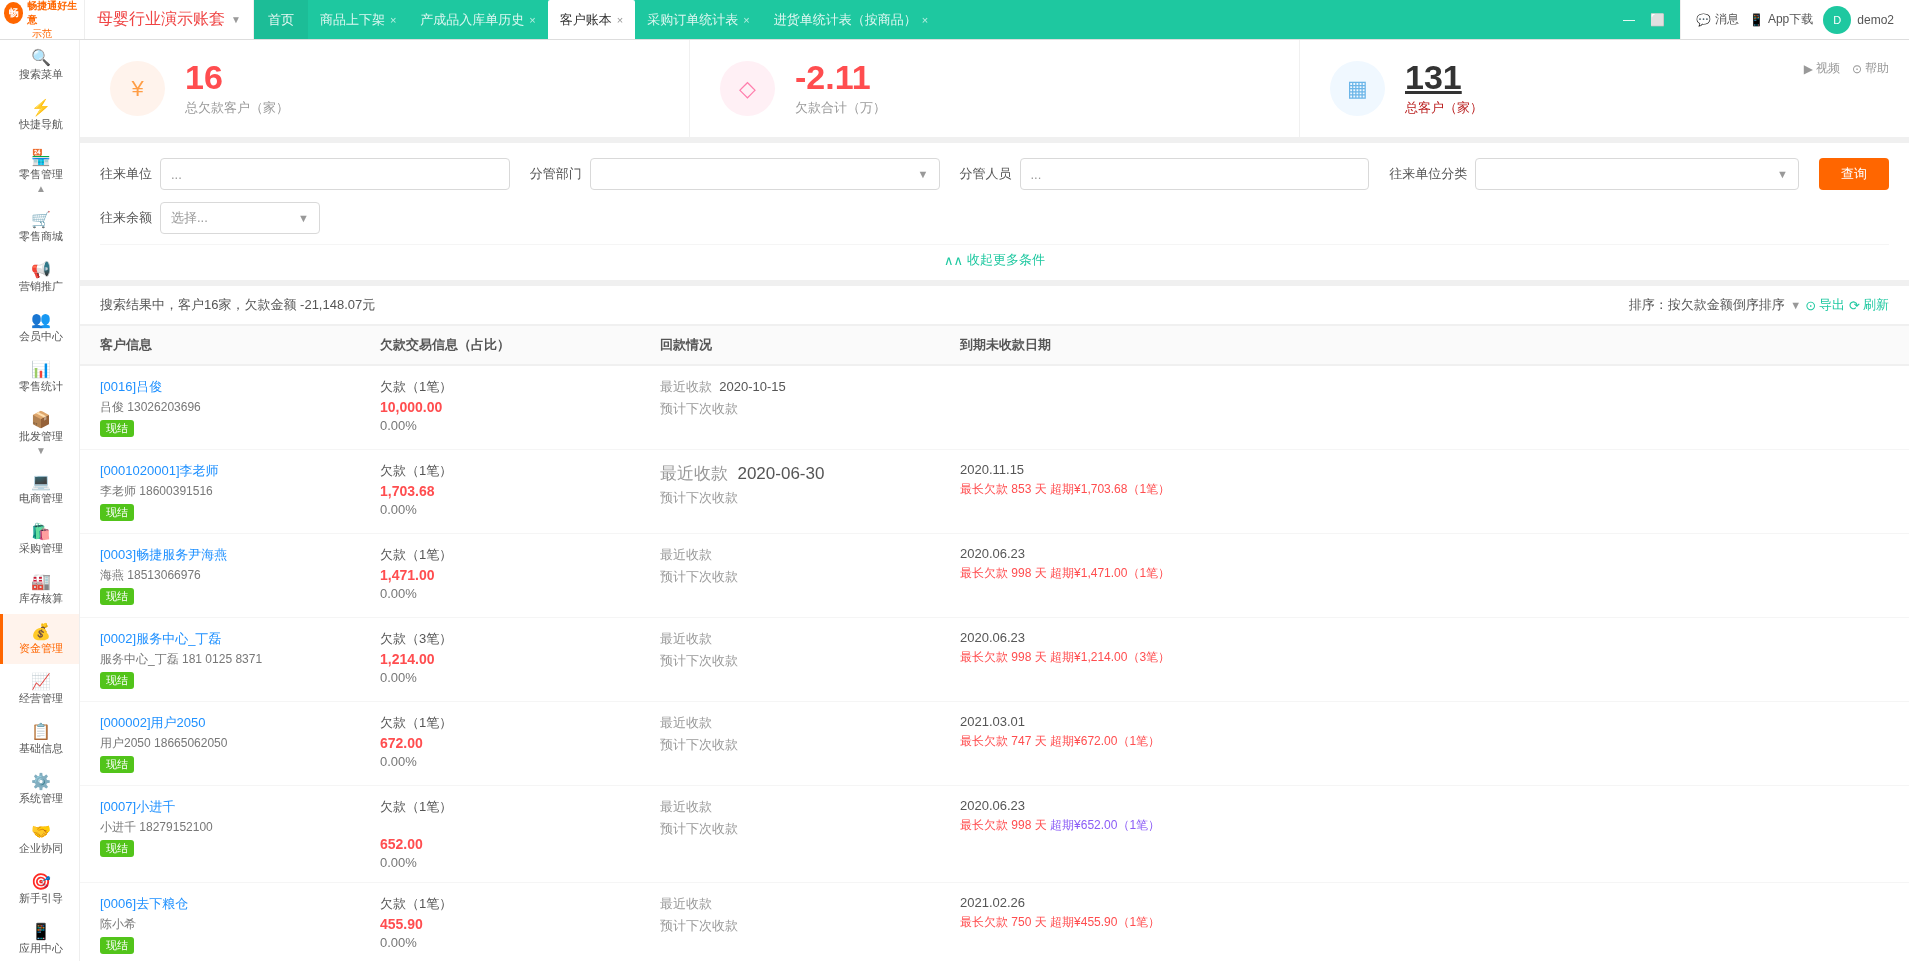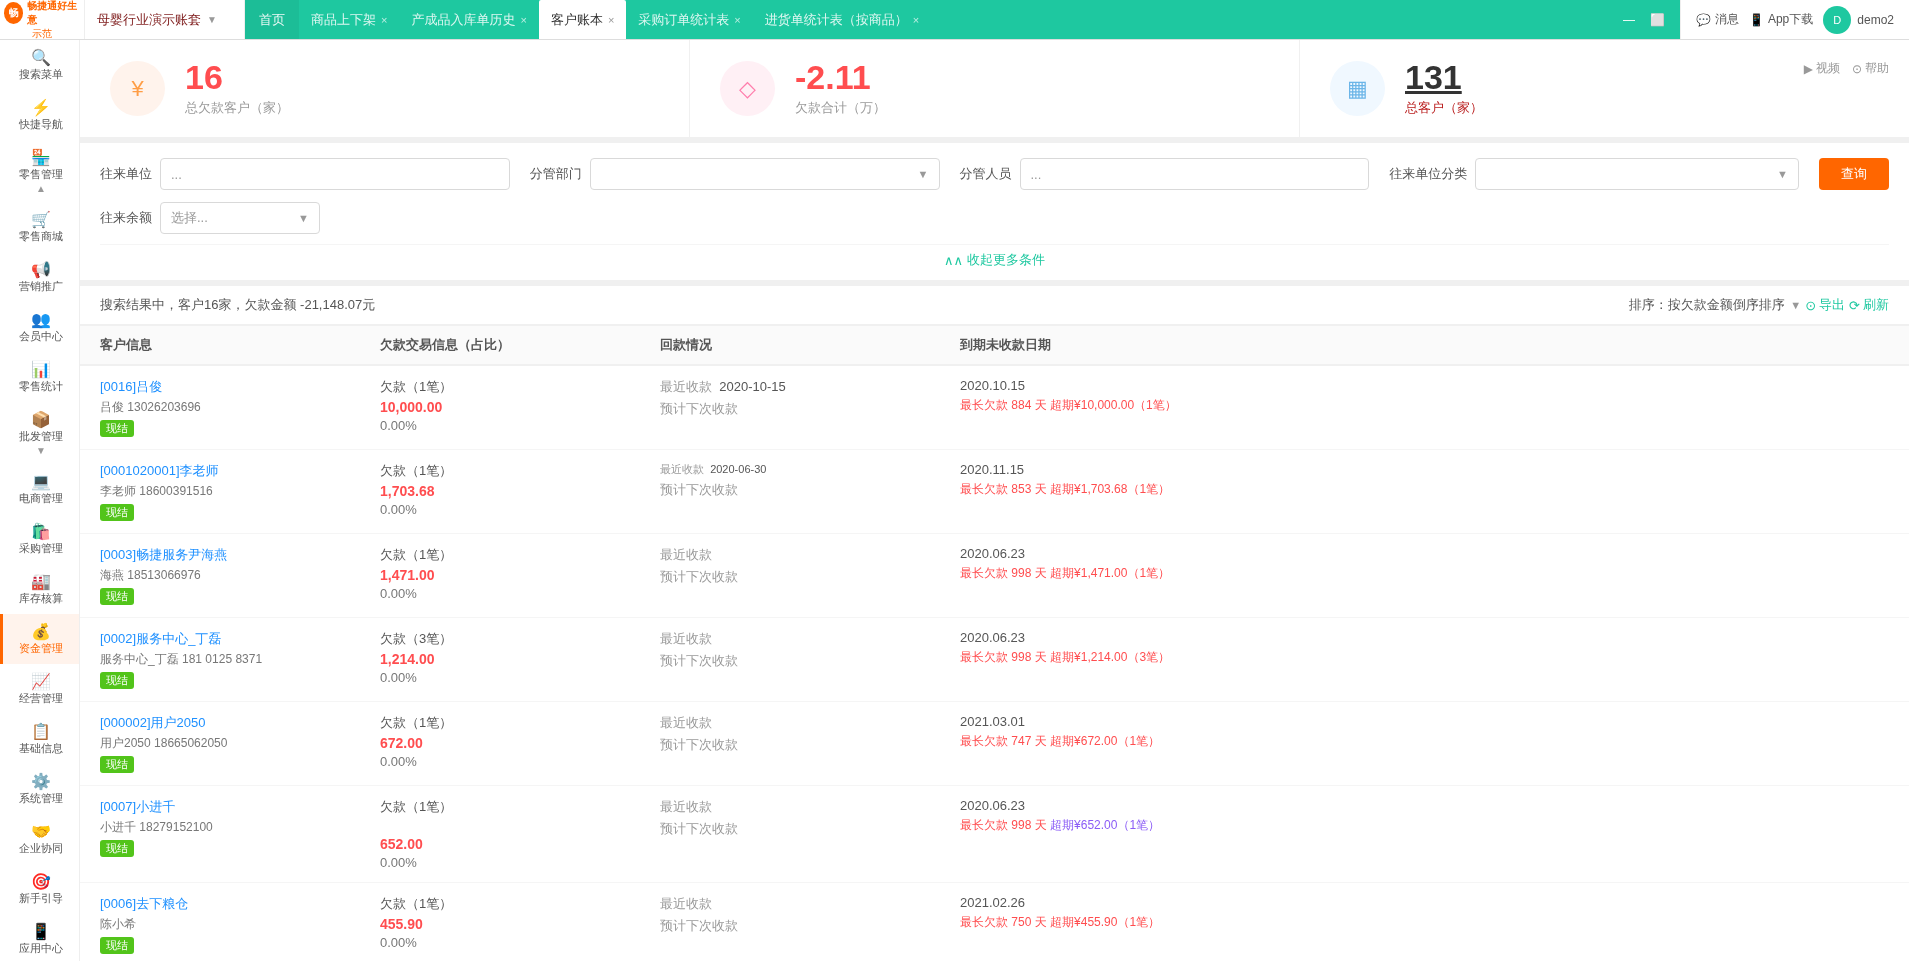--- a/index.html
+++ b/index.html
@@ -14,21 +14,21 @@
     <div style="display:flex; align-items:center; gap:4px;">
       <div style="width:22px; height:22px; background:#ff6600; border-radius:50%; display:flex; align-items:center; justify-content:center;">
         <span style="color:white; font-size:10px; font-weight:bold;">畅</span>
       </div>
       <span style="font-size:10px; color:#ff6600; font-weight:bold;">畅捷通好生意</span>
     </div>
     <div style="font-size:10px; color:#ff6600;">示范</div>
   </div>
 
   <div style="display:flex; align-items:center; padding:0 12px; border-right:1px solid #eee; min-width:160px; cursor:pointer;">
-    <span style="font-size:13px; color:#7f1d1d;">母婴行业演示账套</span>
+    <span style="font-size:16px; color:#ef4444;">母婴行业演示账套</span>
     <span style="margin-left:6px; color:#999; font-size:10px;">▼</span>
   </div>
 
   <div style="flex:1; display:flex; align-items:stretch; background:#1ec8a0; overflow:hidden;">
     <div style="padding:0 14px; display:flex; align-items:center; color:rgba(255,255,255,0.9); font-size:13px; cursor:pointer; background:rgba(0,0,0,0.05);">
       <span>首页</span>
     </div>
     <div style="padding:0 12px; display:flex; align-items:center; color:rgba(255,255,255,0.85); font-size:13px; cursor:pointer;">
       <span>商品上下架</span>
       <span style="margin-left:5px; color:rgba(255,255,255,0.7); font-size:11px;">×</span>
@@ -281,41 +281,37 @@
           <div style="color:#777; font-size:13px; margin-top:3px;">0.00%</div>
         </div>
         <div>
           <div style="font-size:13px; color:#555;">
             <span style="color:#999;">最近收款</span>&nbsp;&nbsp;<span>2020-10-15</span>
           </div>
           <div style="font-size:13px; color:#555; margin-top:4px;">
             <span style="color:#999;">预计下次收款</span>
           </div>
         </div>
-        <div>
-          <div style="color:#555; font-size:13px;">2020.10.15</div>
-          <div style="color:#ff4d4f; font-size:12px; margin-top:4px;">最长欠款 884 天&nbsp;<a style="color:#ff4d4f; cursor:pointer;">超期¥10,000.00（1笔）</a></div>
-        </div>
       </div>
 
       <div style="display:grid; grid-template-columns:280px 280px 300px 1fr; padding:12px 20px; border-bottom:1px solid #f5f5f5; align-items:start;">
         <div>
           <a style="color:#1e90ff; font-size:13px; cursor:pointer; text-decoration:none;">
             <span>[0001020001]李老师</span>
           </a>
           <div style="color:#777; font-size:12px; margin-top:3px;">李老师  18600391516</div>
           <span style="display:inline-block; background:#52c41a; color:white; font-size:11px; padding:1px 6px; border-radius:3px; margin-top:4px;">现结</span>
         </div>
         <div>
           <div style="font-size:13px; color:#555;">欠款（1笔）</div>
           <div style="color:#ff4d4f; font-size:14px; font-weight:bold; margin-top:3px;">1,703.68</div>
           <div style="color:#777; font-size:13px; margin-top:3px;">0.00%</div>
         </div>
         <div>
-          <div style="font-size:11px; color:#555;">
+          <div style="font-size:17px; color:#555;">
             <span style="color:#999;">最近收款</span>&nbsp;&nbsp;<span>2020-06-30</span>
           </div>
           <div style="font-size:13px; color:#555; margin-top:4px;">
             <span style="color:#999;">预计下次收款</span>
           </div>
         </div>
         <div>
           <div style="color:#555; font-size:13px;">2020.11.15</div>
           <div style="color:#ff4d4f; font-size:12px; margin-top:4px;">最长欠款 853 天&nbsp;<a style="color:#ff4d4f; cursor:pointer;">超期¥1,703.68（1笔）</a></div>
         </div>

